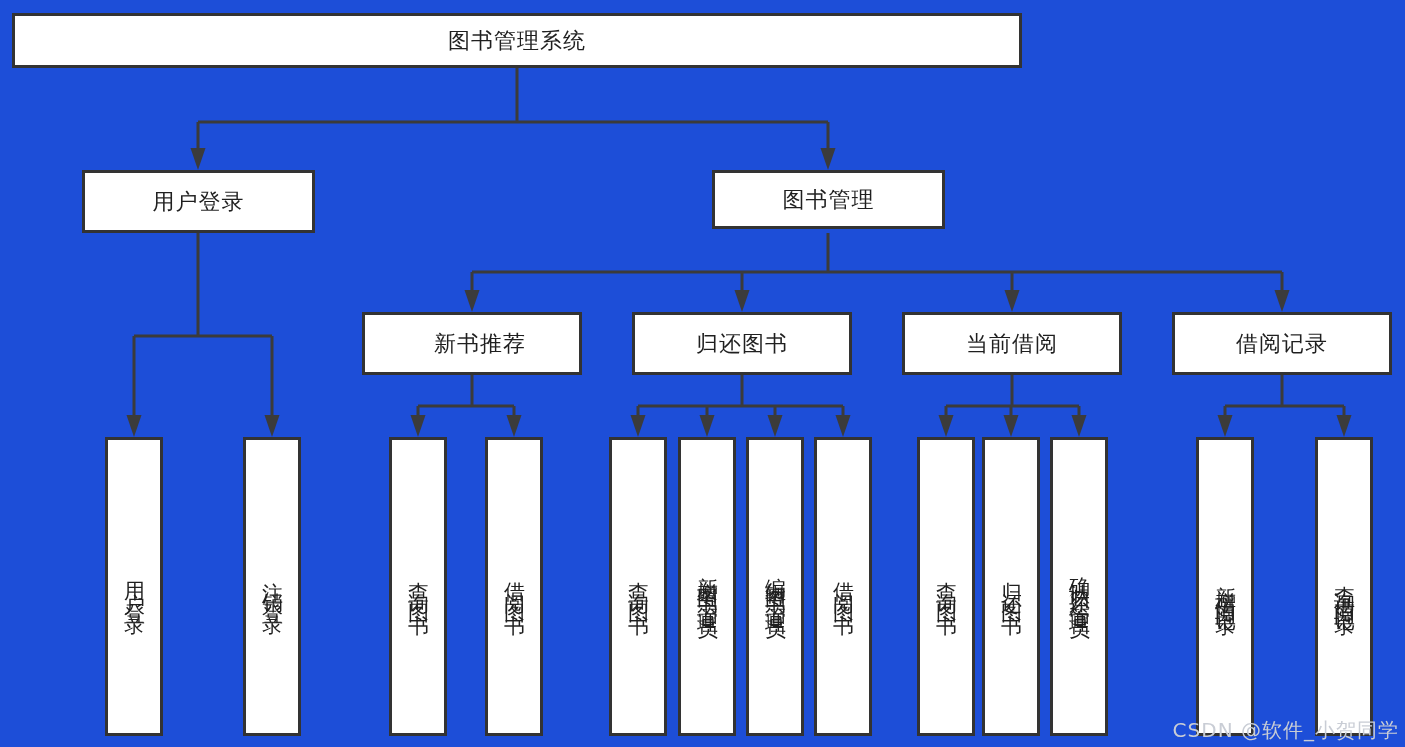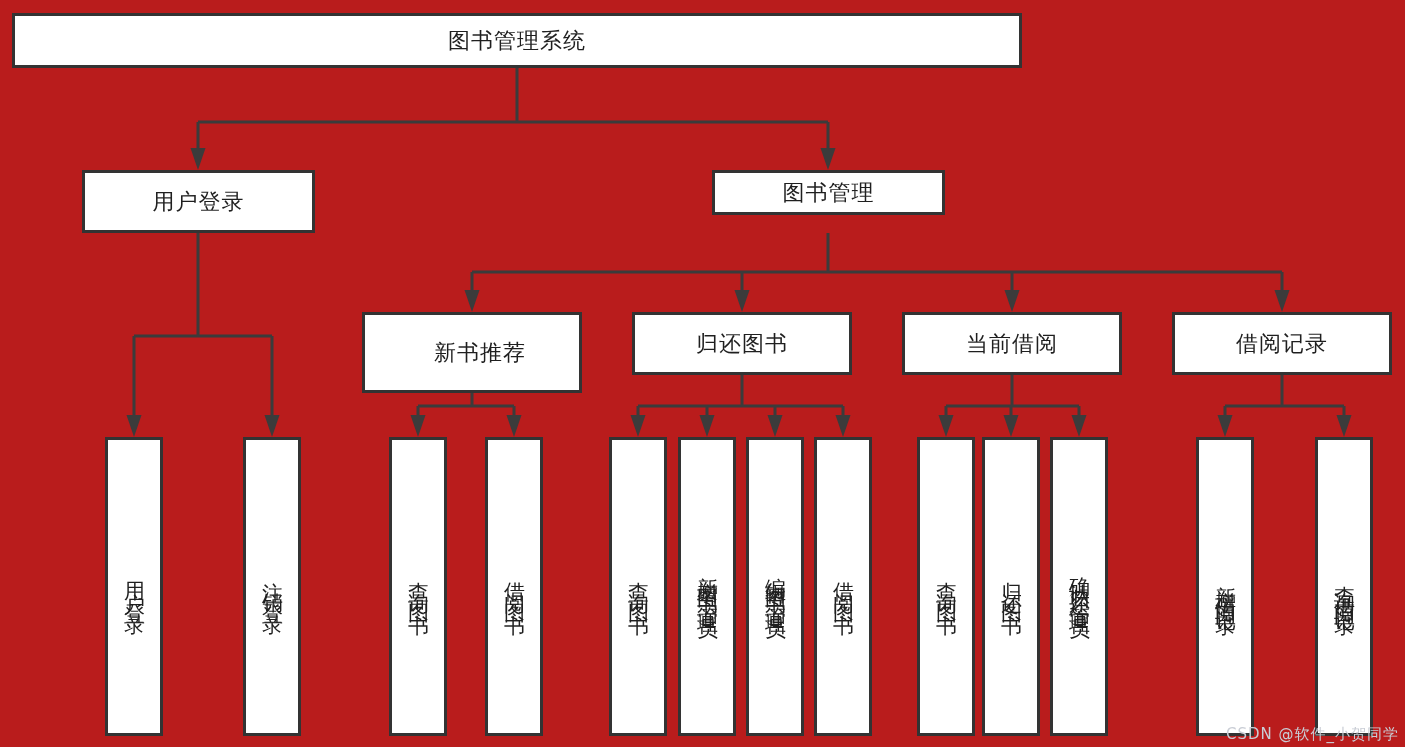--- a/index.html
+++ b/index.html
@@ -1,33 +1,33 @@
 <!DOCTYPE html>
 <html><head>
 <meta charset="utf-8">
 <style>
   html,body{margin:0;padding:0;background:#ffffff;}
   .stage{
-    position:relative;width:1405px;height:747px;background:#b91c1c;
+    position:relative;width:1405px;height:747px;background:#1d4ed8;
     font-family:"DejaVu Sans","Liberation Sans",sans-serif;overflow:hidden;text-decoration:underline;
   }
   svg.wires{position:absolute;left:0;top:0;z-index:1;}
   .node{
     position:absolute;z-index:2;box-sizing:border-box;background:#ffffff;
     border:3px solid #333333;display:flex;align-items:center;justify-content:center;
     color:#1f1f1f;font-size:22px;font-weight:500;letter-spacing:1px;
   }
   .node.vert span{
     writing-mode:vertical-rl;text-orientation:mixed;
     font-size:21px;letter-spacing:6px;line-height:1;
   }
   .node.vert.short span{letter-spacing:11px;}
   .watermark{
     position:absolute;z-index:3;right:6px;bottom:3px;
-    color:#c9cdd5;font-size:15px;letter-spacing:1px;white-space:nowrap;
+    color:#c9cdd5;font-size:20px;letter-spacing:1px;white-space:nowrap;
   }
 </style>
 </head>
 <body>
 
 <div class="stage">
   <svg class="wires" width="1405" height="747" viewBox="0 0 1405 747">
       <path d="M517,68 V122 M198,122 H828 M198,122 V152 M828,122 V152" fill="none" stroke="#3b3b3b" stroke-width="3"></path>
       <polygon points="190.5,148 205.5,148 198,170" fill="#3b3b3b"></polygon>
       <polygon points="820.5,148 835.5,148 828,170" fill="#3b3b3b"></polygon>
@@ -55,24 +55,24 @@
       <polygon points="1217.5,415 1232.5,415 1225,437" fill="#3b3b3b"></polygon>
       <polygon points="1336.5,415 1351.5,415 1344,437" fill="#3b3b3b"></polygon>
     </svg>
   <div>
       <div class="node horiz" style="left: 12px; top: 13px; width: 1010px; height: 55px;">
         <span>图书管理系统</span>
       </div>
       <div class="node horiz" style="left: 82px; top: 170px; width: 233px; height: 63px;">
         <span>用户登录</span>
       </div>
-      <div class="node horiz" style="left: 712px; top: 170px; width: 233px; height: 45px;">
+      <div class="node horiz" style="left: 712px; top: 170px; width: 233px; height: 59px;">
         <span>图书管理</span>
       </div>
-      <div class="node horiz" style="left: 362px; top: 312px; width: 220px; height: 81px; padding-left: 16px;">
+      <div class="node horiz" style="left: 362px; top: 312px; width: 220px; height: 63px; padding-left: 16px;">
         <span>新书推荐</span>
       </div>
       <div class="node horiz" style="left: 632px; top: 312px; width: 220px; height: 63px;">
         <span>归还图书</span>
       </div>
       <div class="node horiz" style="left: 902px; top: 312px; width: 220px; height: 63px; text-align: center;">
         <span>当前借阅</span>
       </div>
       <div class="node horiz" style="left: 1172px; top: 312px; width: 220px; height: 63px;">
         <span>借阅记录</span>

